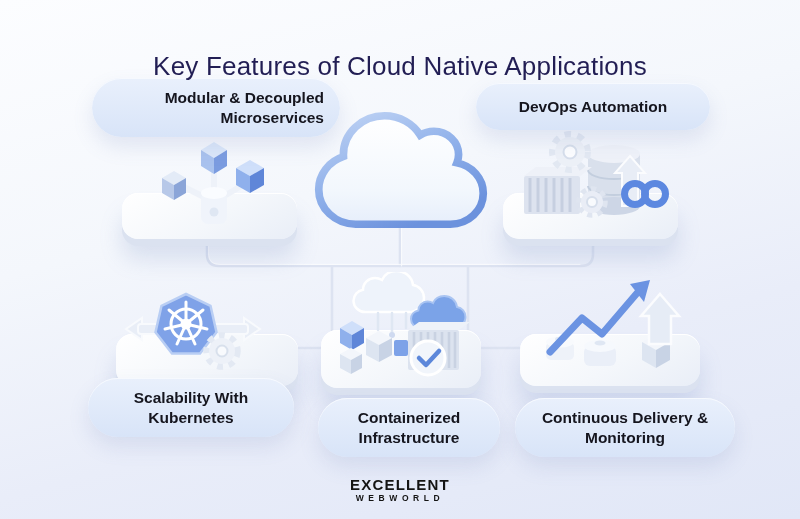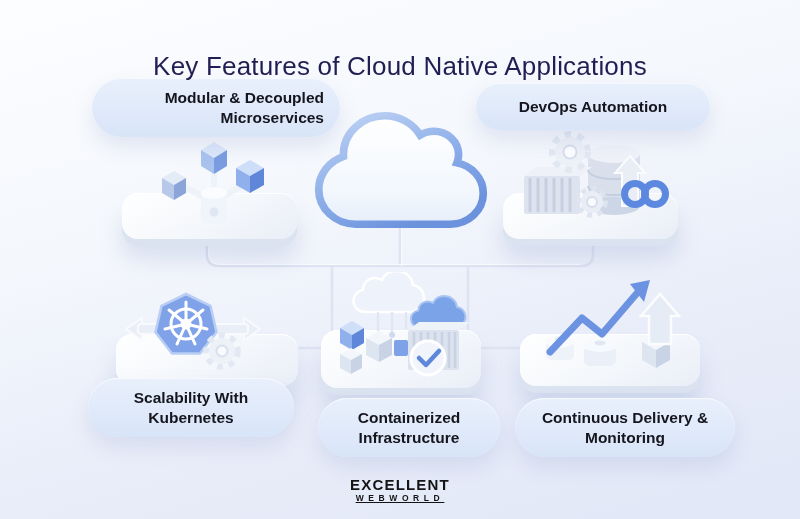--- a/index.html
+++ b/index.html
@@ -23,21 +23,21 @@
   .platform{
     position:absolute;border-radius:16px;
     background:linear-gradient(150deg,#ffffff 0%,#f4f7fb 55%,#e9eef7 100%);
     box-shadow:0 7px 0 #dbe2f0, 0 20px 22px rgba(120,140,195,.22), inset 0 1px 0 #ffffff;
   }
   .iconbox{position:absolute;}
   .logo{
     position:absolute;left:0;top:477px;width:800px;text-align:center;color:#141414;
   }
   .logo .l1{font-size:15px;font-weight:800;letter-spacing:1.2px;line-height:1.05;}
-  .logo .l2{font-size:8.5px;font-weight:600;letter-spacing:4.6px;line-height:1.4;text-decoration:underline;}
+  .logo .l2{font-size:8.5px;font-weight:600;letter-spacing:4.6px;line-height:1.4;}
   svg{display:block;}
 </style>
 </head>
 <body>
 
 <div class="canvas">
 
   <svg style="position:absolute;left:0;top:0;" width="800" height="519" viewBox="0 0 800 519">
     <g fill="none" stroke="#dde3f1" stroke-width="2.6" stroke-linecap="round">
       <path d="M400 212 L400 266"></path>

